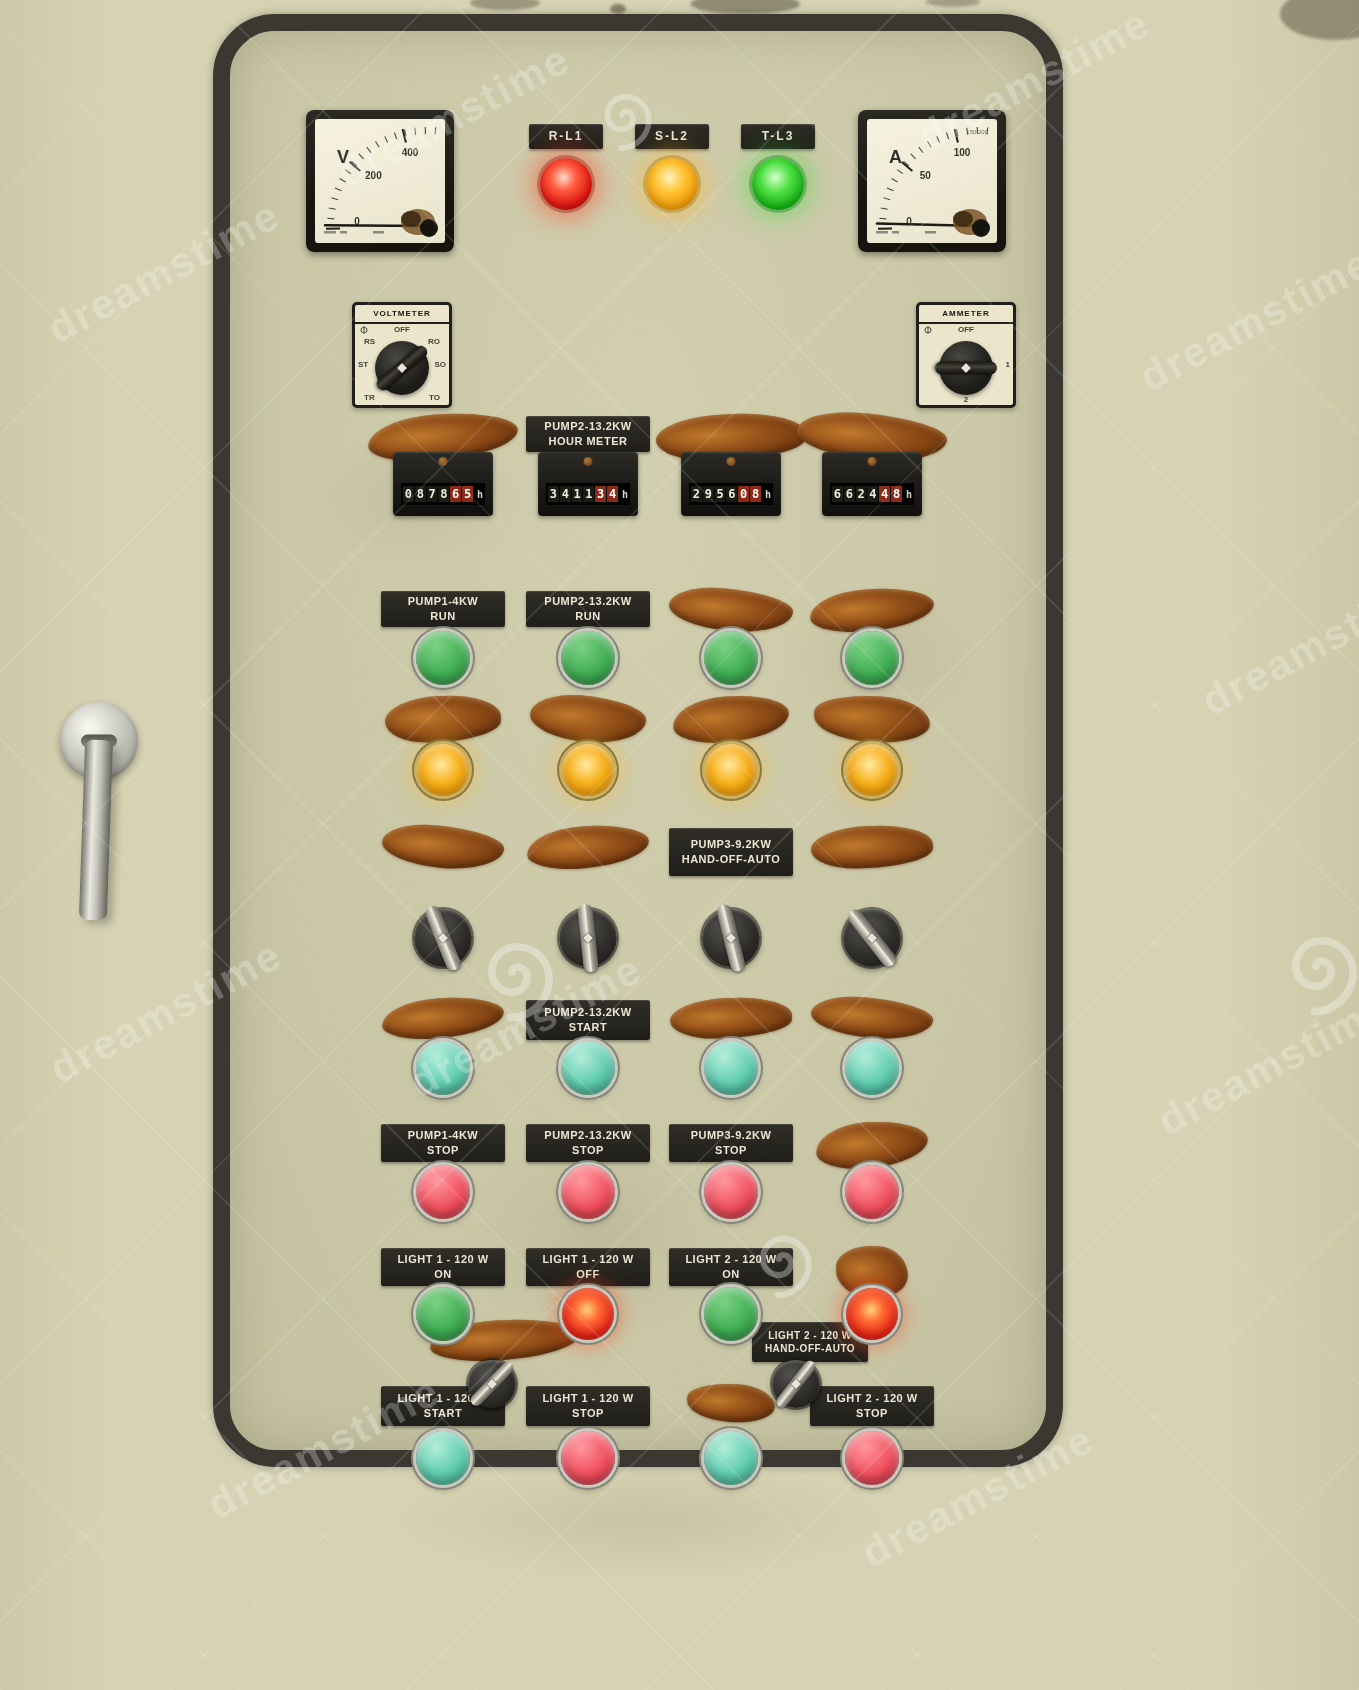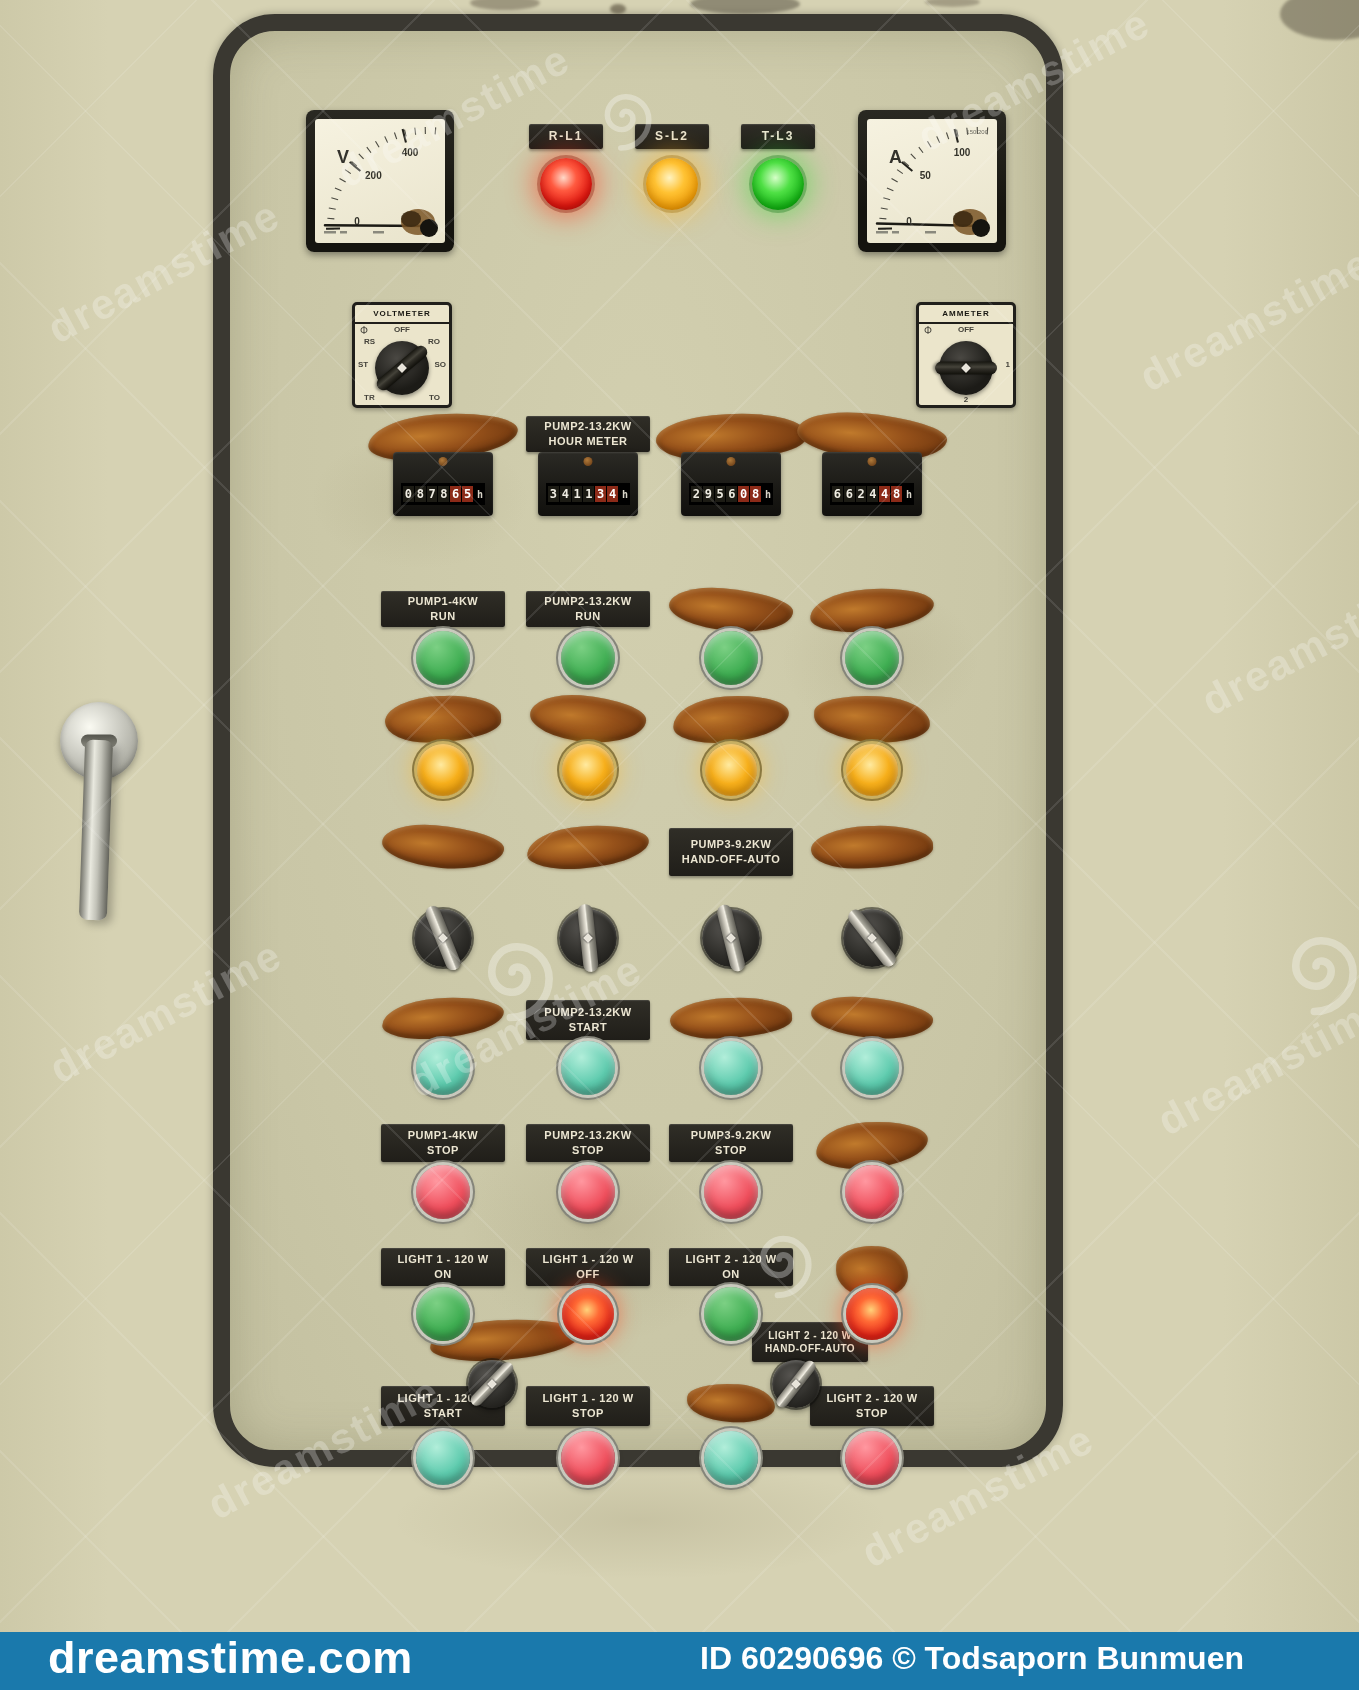--- a/index.html
+++ b/index.html
@@ -219,24 +219,20 @@
         <div class="sel-pos pos-right">1</div>
         <div class="sel-pos pos-bottom">2</div>
         <div class="sel-knob">
           <div class="lever" style="transform: translate(-50%, -50%) rotate(90deg);"></div>
         </div>
       </div>
     </div>
   <div class="hflange"></div>
   <div class="hbar"></div>
   <div class="lattice"></div>
-  <div class="bar" id="bar" style="background: rgb(26, 121, 172);">
-    <div class="site">dreamstime.com</div>
-    <div class="credit">ID 60290696 © Todsaporn Bunmuen</div>
-  </div>
 <div class="plate ph-label" style="left: 529px; top: 124px; width: 74px; height: 25px;">R-L1</div>
     <div class="ctrl" style="left: 566px; top: 184px;">
       <div class="lens ind-red"></div>
     </div>
     <div class="plate ph-label" style="left: 635px; top: 124px; width: 74px; height: 25px;">S-L2</div>
     <div class="ctrl" style="left: 672px; top: 184px;">
       <div class="lens ind-amber"></div>
     </div>
     <div class="plate ph-label" style="left: 741px; top: 124px; width: 74px; height: 25px;">T-L3</div>
     <div class="ctrl" style="left: 778px; top: 184px;">

